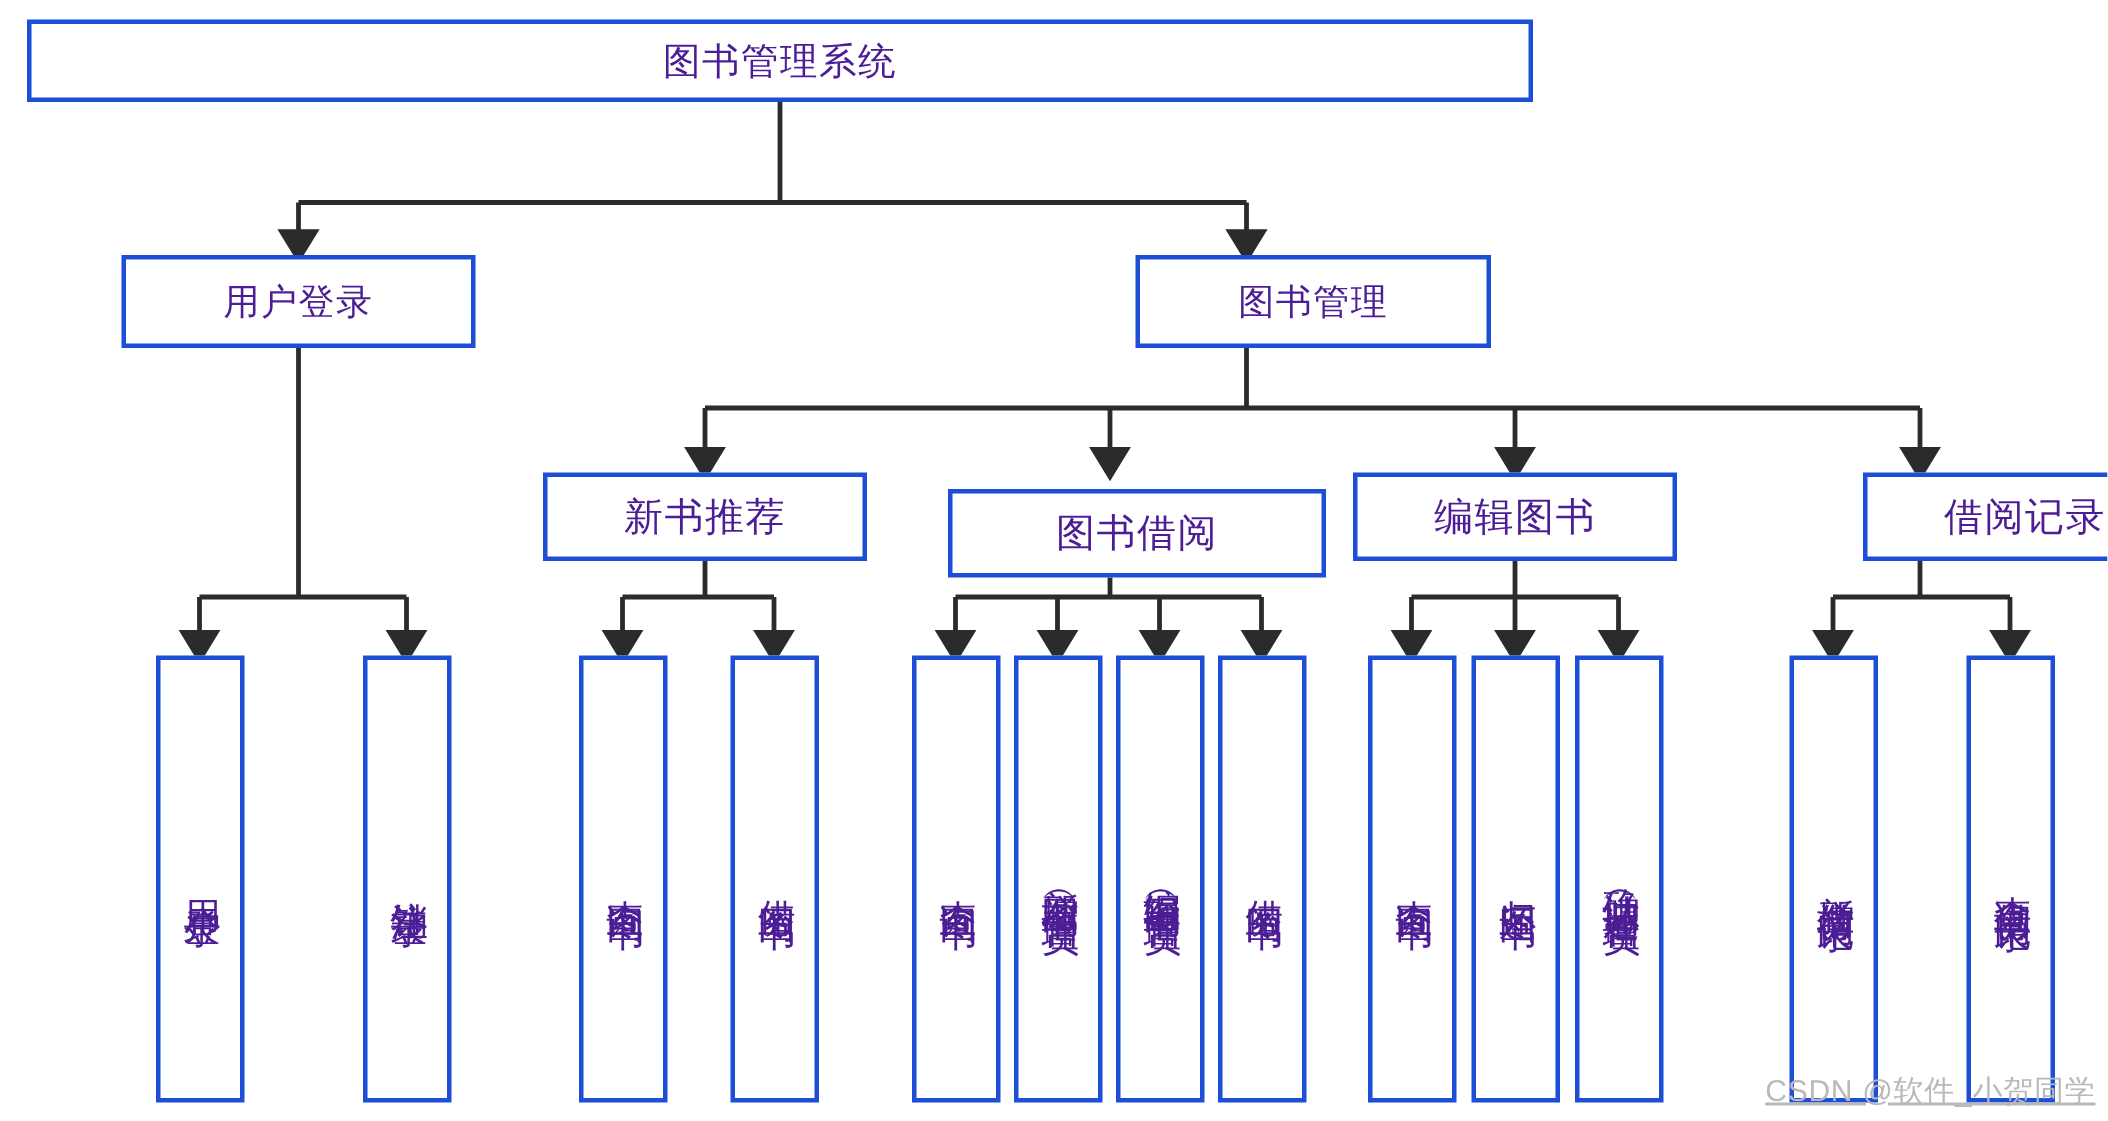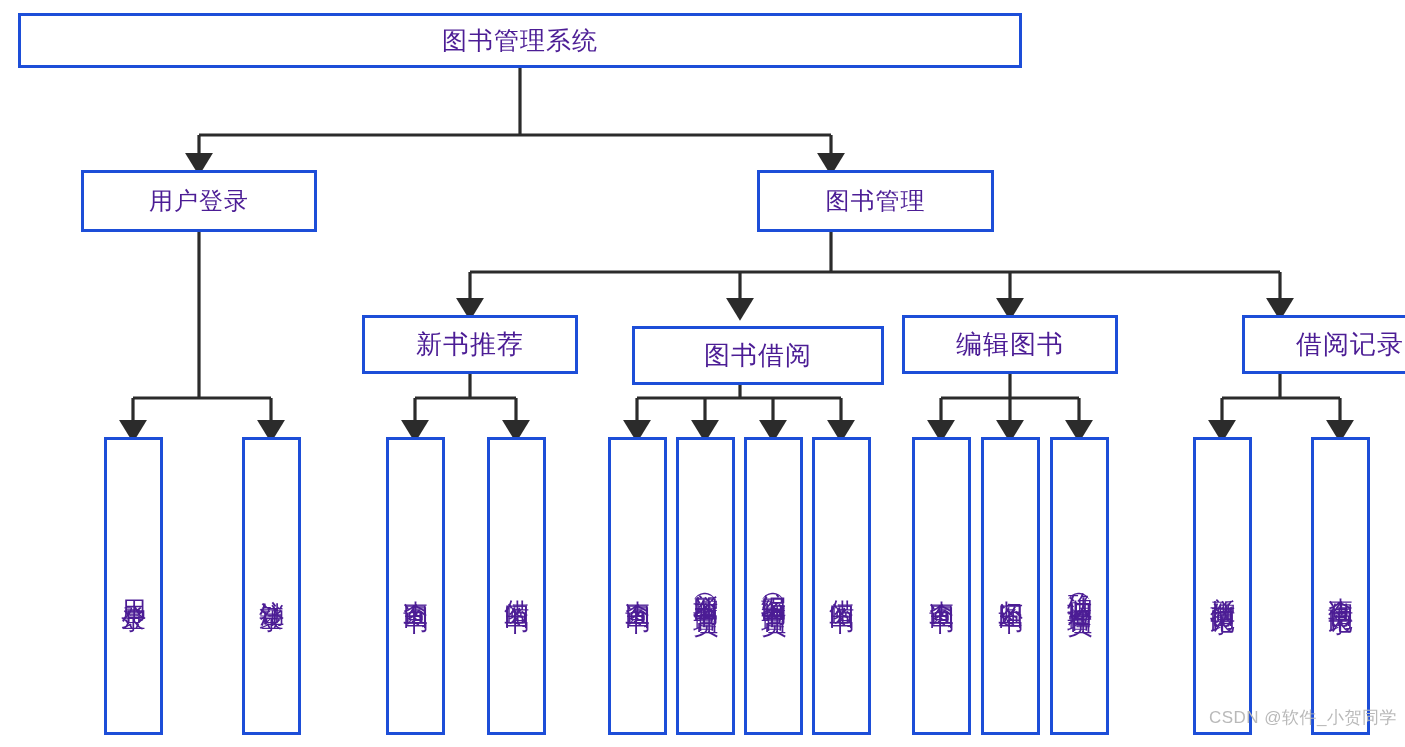--- a/index.html
+++ b/index.html
@@ -52,25 +52,26 @@
     position: absolute;
     left: 0;
     top: 0;
     width: 1405px;
     height: 747px;
     pointer-events: none;
   }
   .watermark {
     position: absolute;
     right: 8px;
-    bottom: 18px;
-    font-size: 17px;
+    bottom: 6px;
+    font-size: 20px;
     color: #b9b9b9;
     letter-spacing: 0.5px;
     white-space: nowrap;
+    text-decoration: underline;
   }
 </style>
 </head>
 <body>
 
 <div id="canvas">
 
   <svg class="edges" viewBox="0 0 1405 747" width="1405" height="747">
     <defs>
       <marker id="arrow" markerWidth="10" markerHeight="10" refX="3.2" refY="5" orient="auto" markerUnits="strokeWidth">

